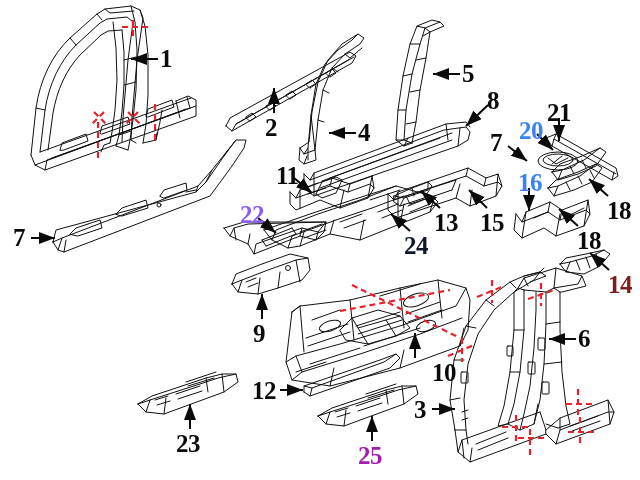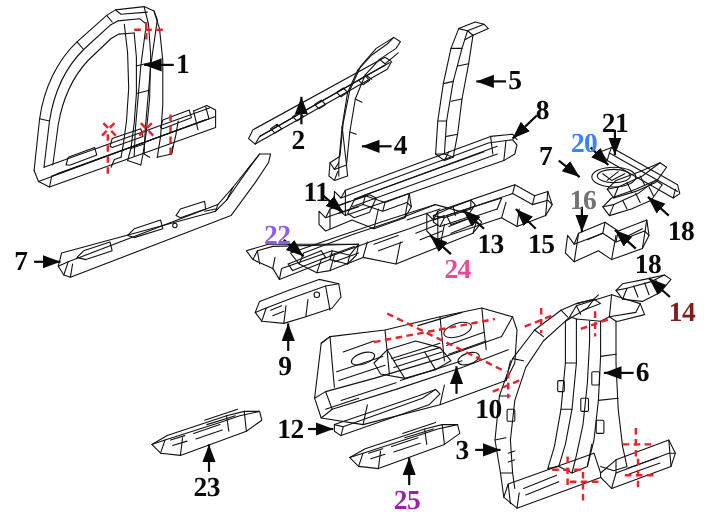--- a/index.html
+++ b/index.html
@@ -473,25 +473,25 @@
       <div class="callout" style="left: 578px; top: 326px; color: rgb(10, 10, 10);">6</div>
       <div class="callout" style="left: 13px; top: 225px; color: rgb(10, 10, 10);">7</div>
       <div class="callout" style="left: 487px; top: 88px; color: rgb(10, 10, 10);">8</div>
       <div class="callout" style="left: 253px; top: 321px; color: rgb(10, 10, 10);">9</div>
       <div class="callout" style="left: 404px; top: 360px; color: rgb(10, 10, 10); margin-left: 28px;">10</div>
       <div class="callout" style="left: 276px; top: 163px; color: rgb(10, 10, 10);">11</div>
       <div class="callout" style="left: 252px; top: 378px; color: rgb(10, 10, 10);">12</div>
       <div class="callout" style="left: 434px; top: 210px; color: rgb(10, 10, 10);">13</div>
       <div class="callout" style="left: 608px; top: 272px; color: #7f1d1d;">14</div>
       <div class="callout" style="left: 480px; top: 210px; color: rgb(10, 10, 10);">15</div>
-      <div class="callout" style="left: 518px; top: 170px; color: #737373;">16</div>
+      <div class="callout" style="left: 518px; top: 170px; color: #3b82f6;">16</div>
       <div class="callout" style="left: 490px; top: 130px; color: rgb(10, 10, 10);">7</div>
       <div class="callout" style="left: 577px; top: 228px; color: rgb(10, 10, 10);">18</div>
       <div class="callout" style="left: 607px; top: 198px; color: rgb(10, 10, 10);">18</div>
       <div class="callout" style="left: 519px; top: 118px; color: #3b82f6;">20</div>
       <div class="callout" style="left: 547px; top: 100px; color: rgb(10, 10, 10);">21</div>
       <div class="callout" style="left: 240px; top: 202px; color: #8b5cf6;">22</div>
       <div class="callout" style="left: 176px; top: 431px; color: rgb(10, 10, 10);">23</div>
-      <div class="callout" style="left: 404px; top: 233px; color: #ec4899;">24</div>
+      <div class="callout" style="left: 404px; top: 233px; color: #0f172a;">24</div>
       <div class="callout" style="left: 358px; top: 443px; color: #a21caf;">25</div>
     </div>
 
 </div>
 
 </body></html>

